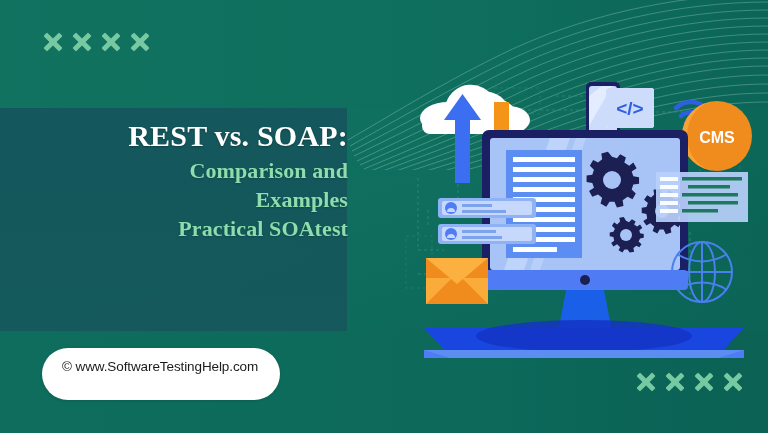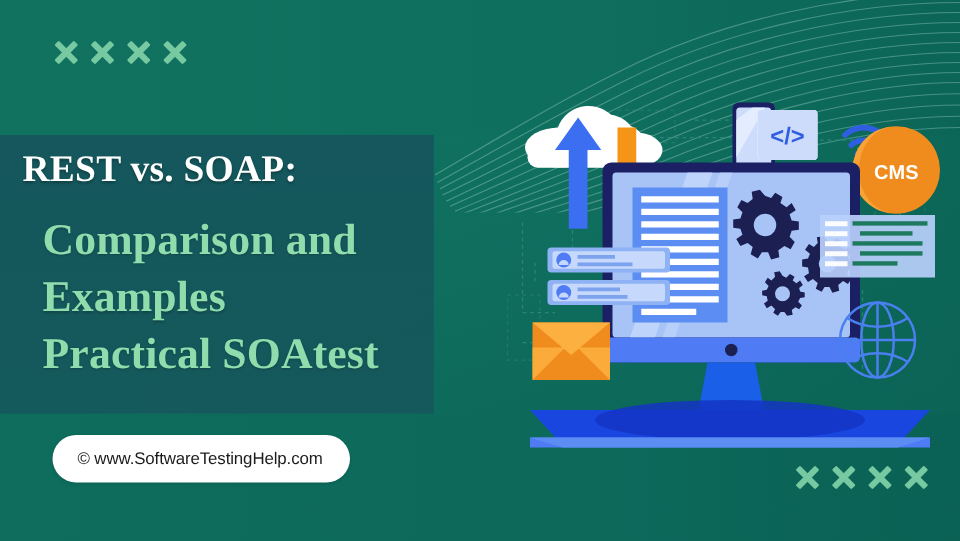--- a/index.html
+++ b/index.html
@@ -31,32 +31,32 @@
   .xmarks span{display:block;width:20px;height:20px;position:relative;}
   .xmarks span::before,.xmarks span::after{
     content:"";position:absolute;left:50%;top:50%;width:22px;height:5px;
     background:#76c9a0;border-radius:1px;transform-origin:center;}
   .xmarks span::before{transform:translate(-50%,-50%) rotate(45deg);}
   .xmarks span::after{transform:translate(-50%,-50%) rotate(-45deg);}
   #x-top{left:43px;top:32px;}
   #x-bottom{left:636px;top:372px;}
 
   
-  .title-wrap{position:absolute;left:18px;top:118px;width:330px;text-align:left;}
+  .title-wrap{position:absolute;left:18px;top:118px;width:330px;text-align:right;}
   .t-line1{font-family:"Liberation Serif",serif;font-weight:bold;color:#ffffff;
     font-size:30px;line-height:1.18;letter-spacing:.2px;
     text-shadow:0 1px 2px rgba(0,0,0,.28);margin:0 0 4px 0;}
   .t-line2{font-family:"Liberation Serif",serif;font-weight:bold;color:#8fdcac;
-    font-size:35px;line-height:1.3;letter-spacing:.1px;
-    text-shadow:0 1px 2px rgba(0,0,0,.22);margin:16px;}
+    font-size:22px;line-height:1.3;letter-spacing:.1px;
+    text-shadow:0 1px 2px rgba(0,0,0,.22);margin:0;}
   .t-line2 div{white-space:nowrap;}
 
   
   .pill{position:absolute;left:42px;top:348px;background:#ffffff;
-    border-radius:26px;padding:11px 22px 12px 20px;display:flex;align-items:center;
+    border-radius:26px;padding:11px 22px 26px 20px;display:flex;align-items:center;
     box-shadow:0 1px 3px rgba(0,0,0,.12);text-align:right;}
   .pill-text{font-family:"Liberation Sans",sans-serif;font-size:13.5px;
     color:#1b1b1b;font-weight:500;letter-spacing:-.1px;white-space:nowrap;}
 
   
   .illus{position:absolute;left:400px;top:60px;width:368px;height:300px;}
   .illus svg{display:block;}
 </style>
 </head>
 <body>

